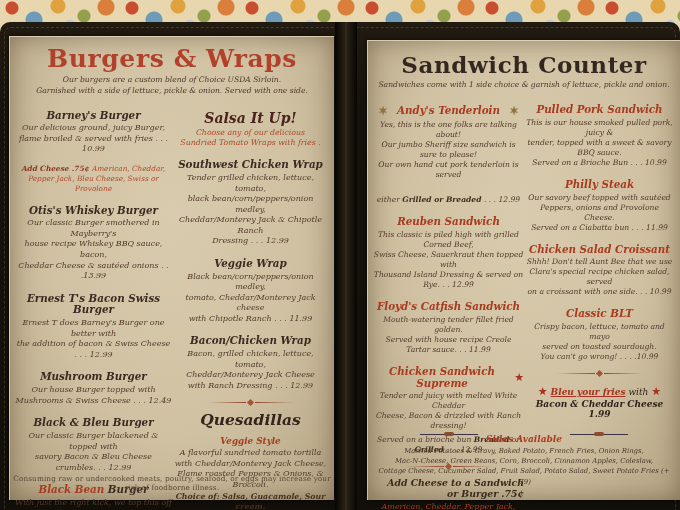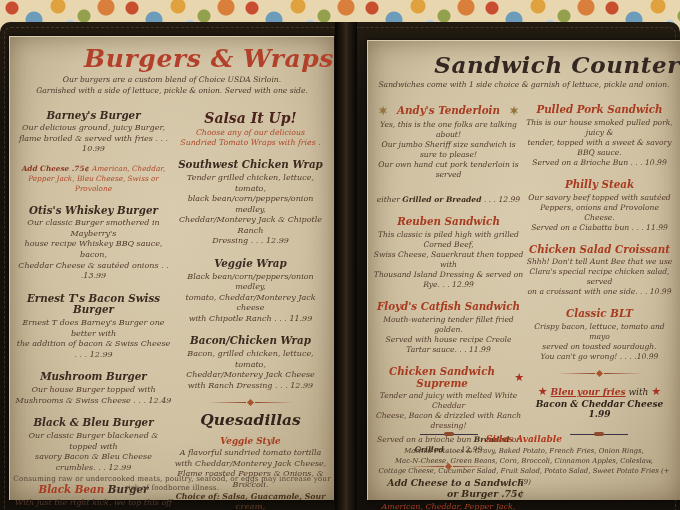--- a/index.html
+++ b/index.html
@@ -29,21 +29,21 @@
     background:linear-gradient(90deg,#070503 0%,#2a2116 45%,#3a2e1e 50%,#2a2116 55%,#070503 100%);}
 
   
   .page{position:absolute;
     background:radial-gradient(ellipse at 50% 38%,#d9cbad 0%,#cfc1a2 55%,#b3a383 100%);
     box-shadow:inset 0 0 24px rgba(61,40,16,.42), 0 0 5px rgba(0,0,0,.65);
     border-top:1px solid rgba(244,234,210,.55);border-left:1px solid rgba(244,234,210,.4);}
   .page-left{left:9px;top:14px;width:324px;height:463px;}
   .page-right{left:367px;top:18px;width:312px;height:459px;}
 
-  .menu-title{text-align:right;font-style:italic;font-weight:bold;letter-spacing:.6px;line-height:1.05;}
+  .menu-title{text-align:center;font-weight:bold;letter-spacing:.6px;line-height:1.05;}
   .page-left  .menu-title{color:#b2402a;font-size:25px;margin-top:9px;}
   .page-right .menu-title{color:#342721;font-size:23px;margin-top:12px;font-weight:600;}
   .menu-sub{text-align:center;font-style:italic;font-size:7.6px;color:#4d362b;line-height:1.4;margin-top:3px;}
 
   .cols{display:flex;padding:2px 5px 0 5px;}
   .col{flex:1;min-width:0;}
 
   .item{text-align:center;margin-top:11px;}
   .name{font-style:italic;font-weight:bold;font-size:10.3px;color:#3b2a20;line-height:1.15;}
   .name-red{color:#a83a20;}

